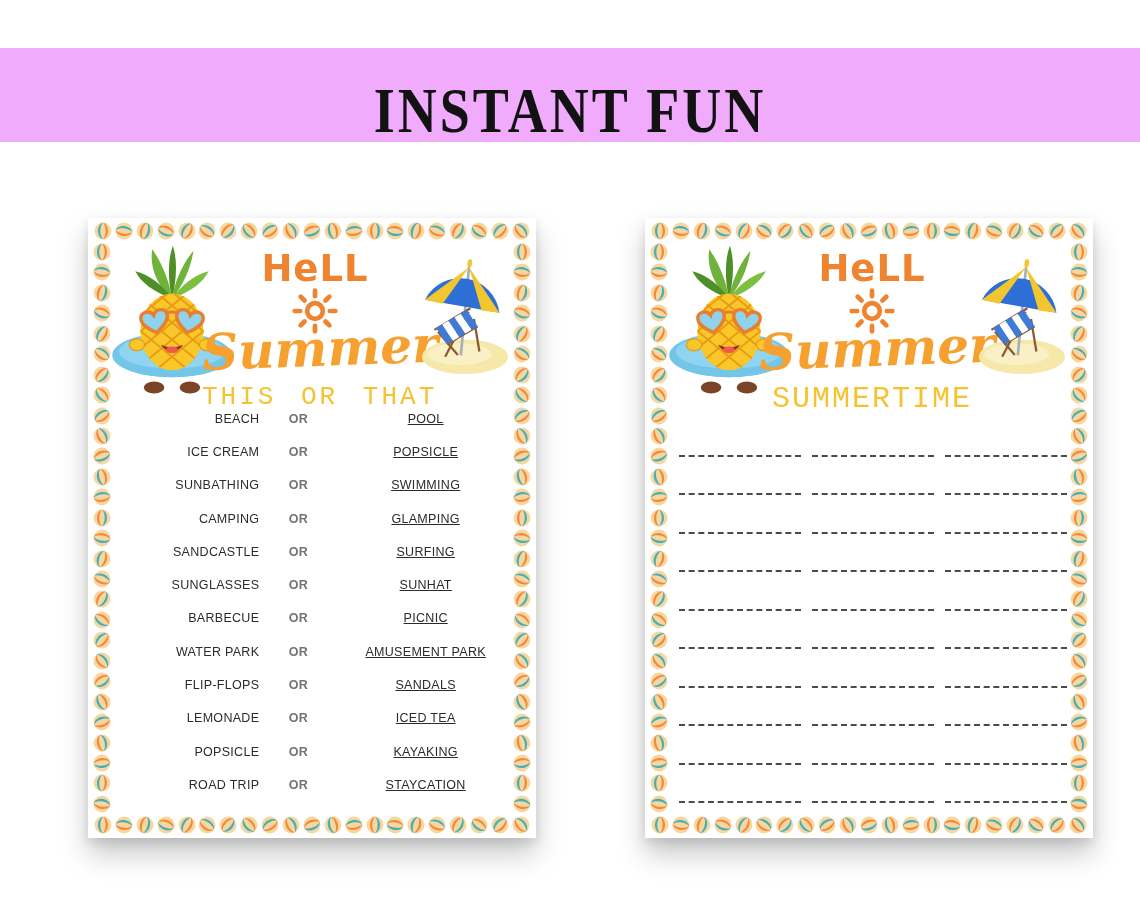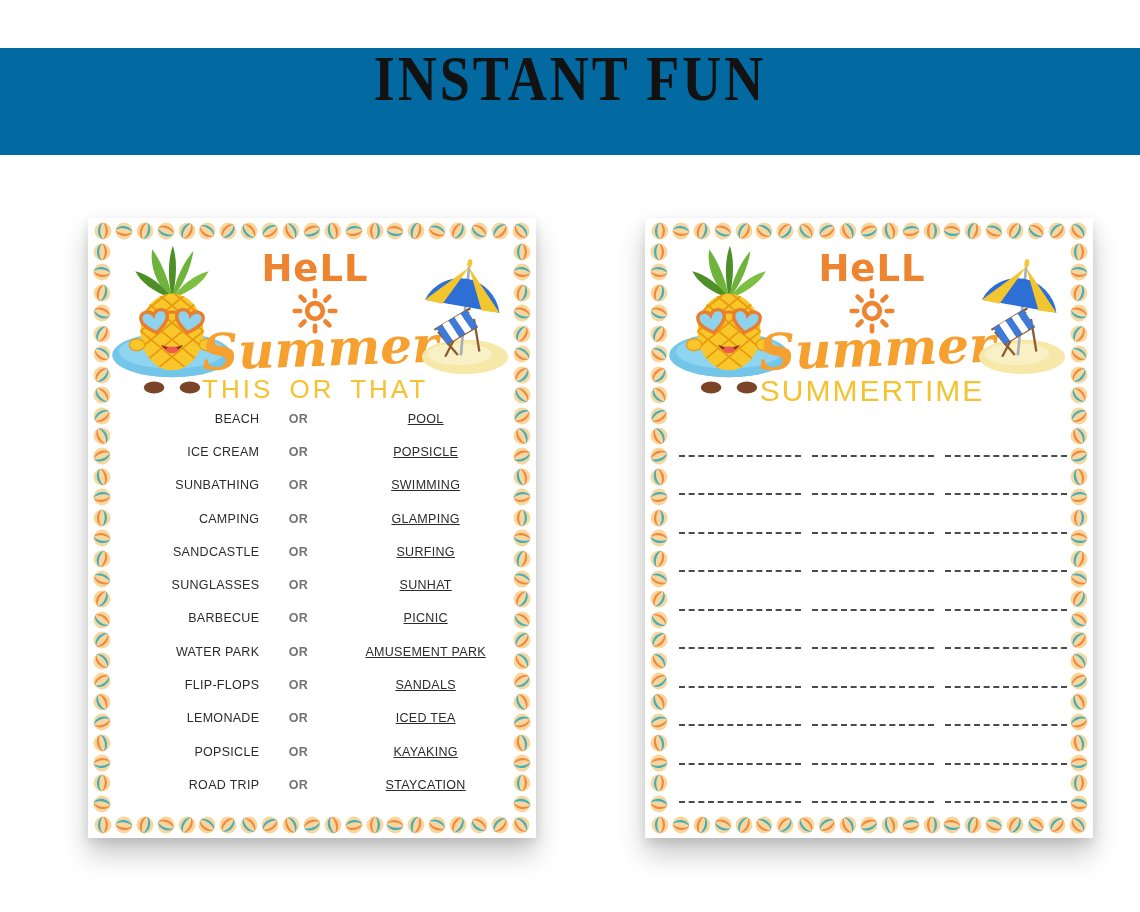--- a/index.html
+++ b/index.html
@@ -3,22 +3,22 @@
 <meta charset="utf-8">
 <style>
   html,body{margin:0;padding:0;}
   body{
     width:1140px;height:912px;position:relative;overflow:hidden;
     background:#ffffff;
     font-family:"Liberation Sans", sans-serif;
   }
   
   .banner{
-    position:absolute;left:0;top:48px;width:1140px;height:107px;
-    background:#0369a1;display:flex;align-items:flex-start;justify-content:center;
+    position:absolute;left:0;top:48px;width:1140px;height:94px;
+    background:#f0abfc;display:flex;align-items:flex-end;justify-content:center;
   }
   .banner h1{
     margin:0;font-family:"Liberation Serif", serif;font-weight:bold;
     font-size:54px;letter-spacing:3px;color:#121212;transform:scaleY(1.18);
   }
   
   .sheet{
     position:absolute;top:218px;width:448px;height:620px;background:#ffffff;
     box-shadow:0 16px 26px rgba(0,0,0,.22), 0 4px 10px rgba(0,0,0,.10);
   }
@@ -40,21 +40,21 @@
     font-family:"DejaVu Sans", sans-serif;font-weight:bold;font-size:37px;
     color:#EF8430;letter-spacing:1px;line-height:1;
   }
   .sun{width:50px;height:50px;margin-top:-6px;}
   .script-text{
     font-family:"DejaVu Serif", serif;font-style:italic;font-weight:bold;
     font-size:50px;line-height:1;color:#F5A02F;margin-top:-12px;transform:rotate(-2deg);
   }
   .game-text{
     font-size:26px;color:#F5C231;letter-spacing:3px;word-spacing:6px;
-    margin-top:0;white-space:nowrap;
+    margin-top:8px;white-space:nowrap;font-family:Liberation Mono, monospace;
   }
   .game-text.lg{font-size:30px;letter-spacing:2px;}
   
   .subtitle{
     position:absolute;left:24px;right:24px;top:165px;text-align:center;
     font-size:12.5px;line-height:17px;color:#1e1e1e;
   }
   .hl-pink{color:#F56EC0;}
   
   .pairs{position:absolute;top:184px;left:30px;right:22px;}

